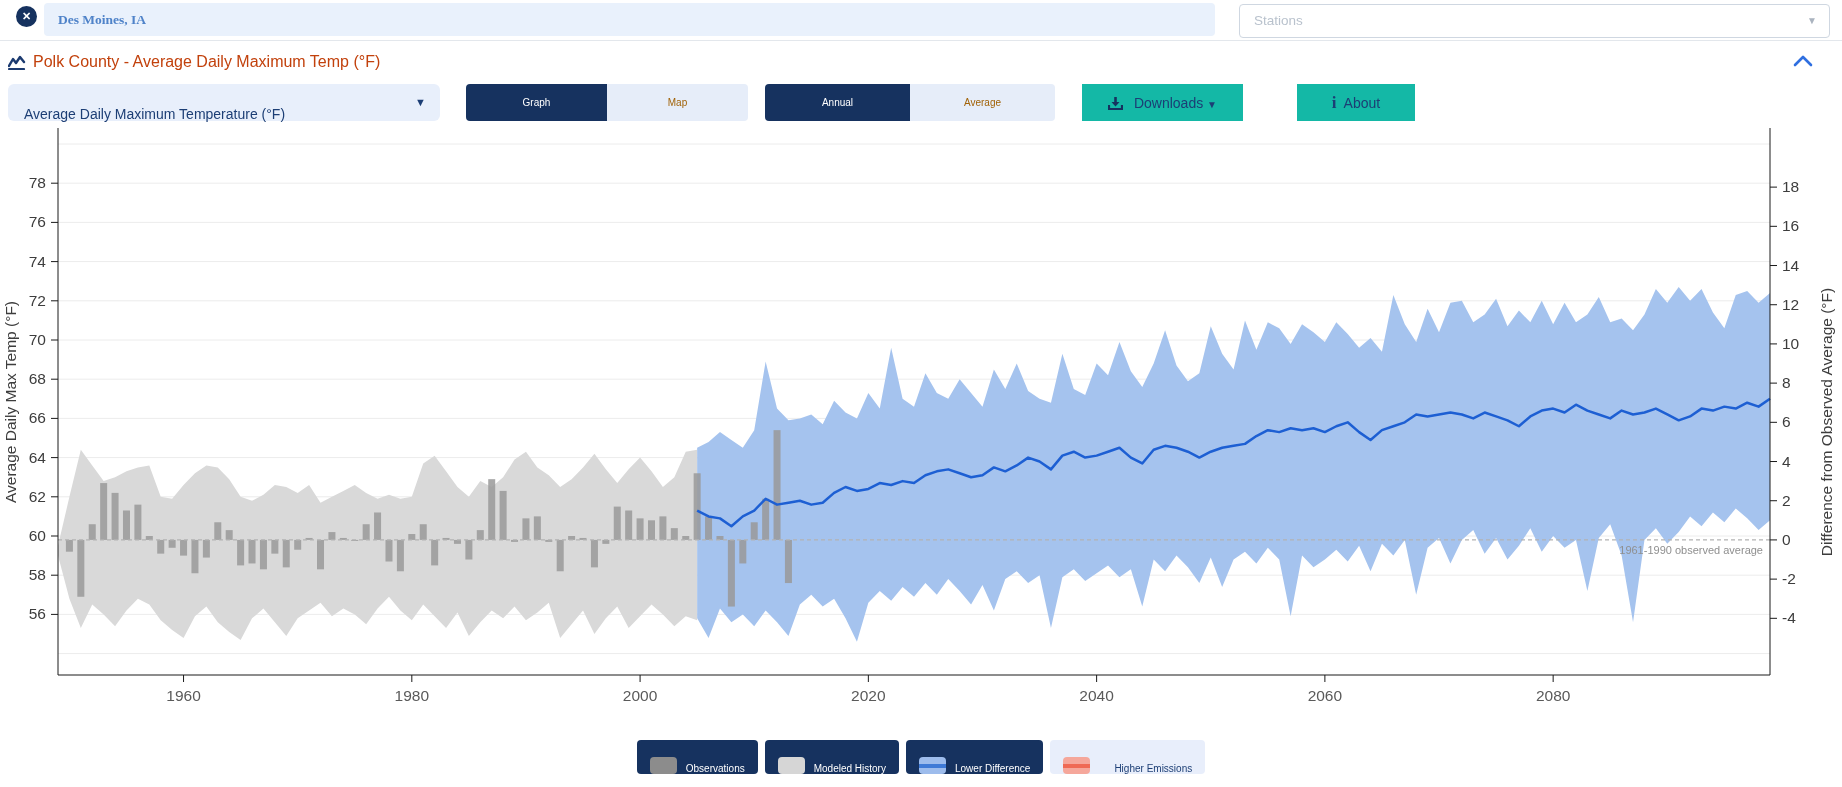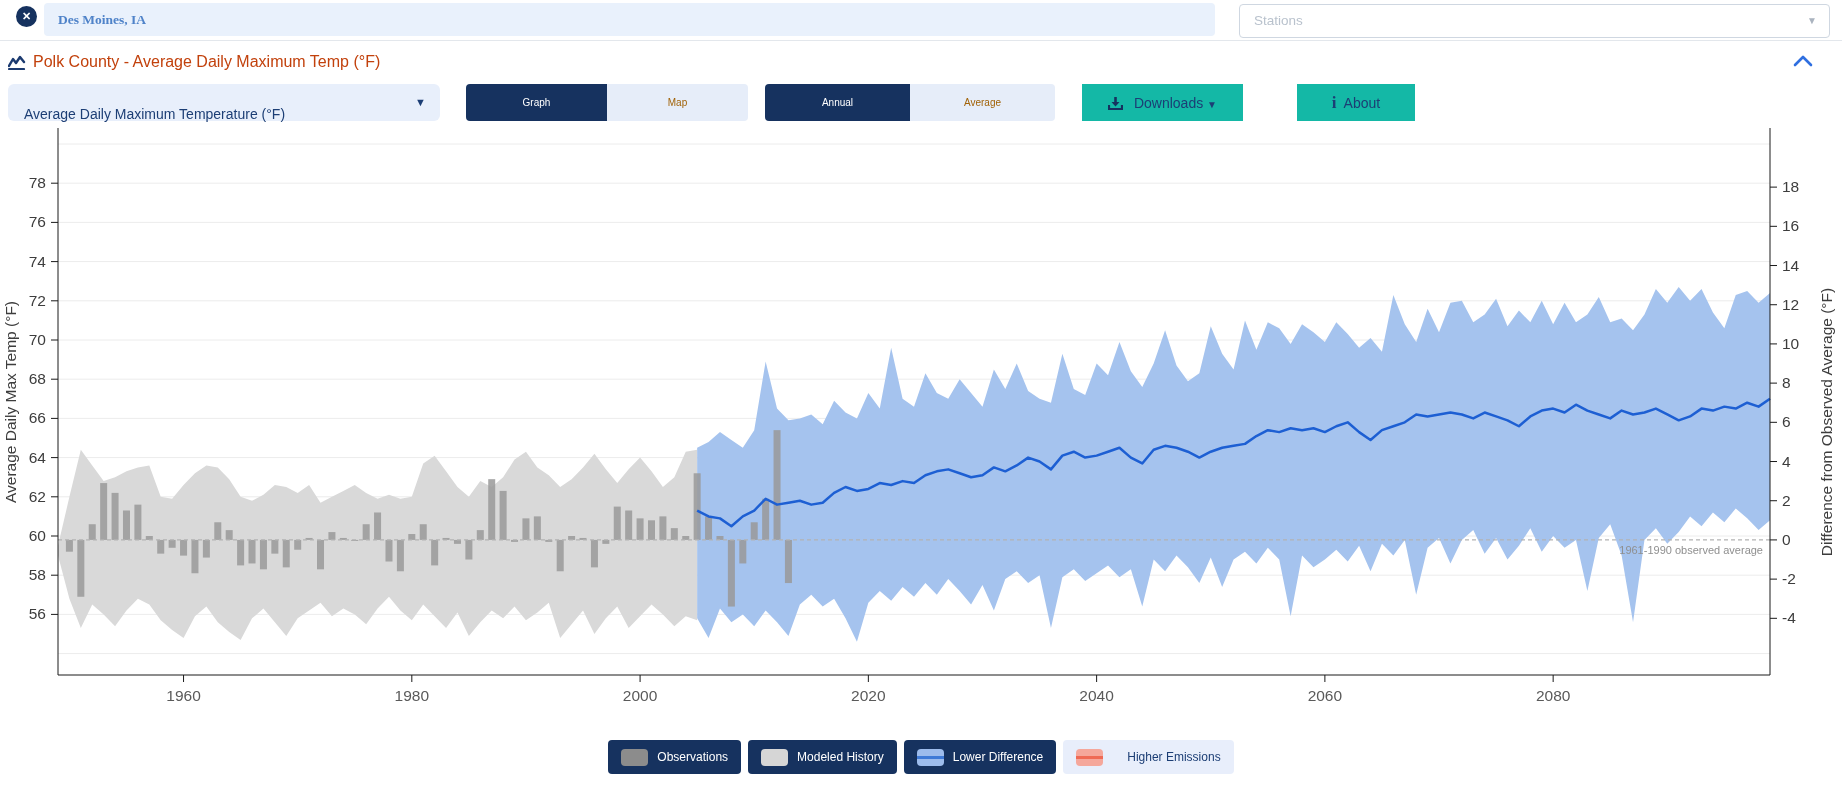--- a/index.html
+++ b/index.html
@@ -47,21 +47,21 @@
   #about-btn { left:1273px; width:118px;margin-left:24px; }
   .btn-ic { font-weight:bold; margin-right:7px; }
 
   
   #chart-wrap { position:absolute; left:0; top:122px; width:1842px; height:603px; }
 
   
   #legend { position:absolute; left:0; top:740px; width:1842px; height:36px;
     display:flex; justify-content:center; align-items:flex-start; gap:7px; }
   .leg-btn { height:34px; border:none; border-radius:4px; padding:0 13px;
-    display:flex; align-items:center; gap:9px; cursor:pointer; font-size:12px;
+    display:flex; align-items:flex-end; gap:9px; cursor:pointer; font-size:10px;
     font-family:"Liberation Sans", sans-serif; }
   .leg-on  { background:#16325f; color:#fff; }
   .leg-off { background:#e8eefb; color:#1c3e75;gap:24px; }
   .swatch { width:27px; height:17px; border-radius:4px; position:relative; }
   .swatch .stripe { position:absolute; left:0; right:0; top:7px; height:3.5px; }
 </style>
 </head>
 <body>
 
 <div id="topbar">

